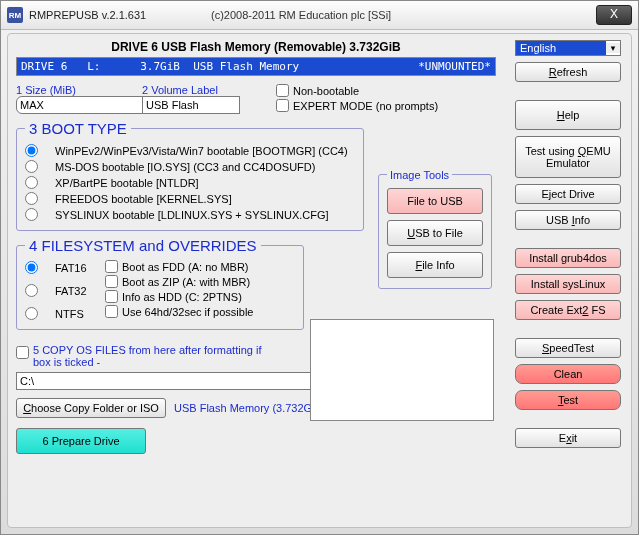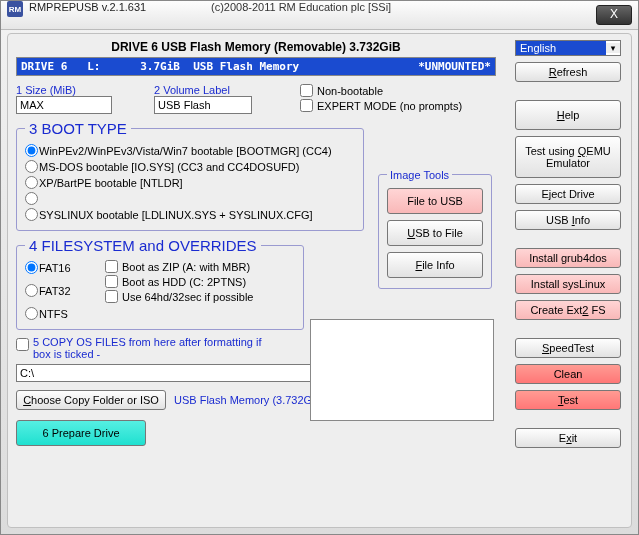--- a/index.html
+++ b/index.html
@@ -1,39 +1,39 @@
 <!DOCTYPE html>
 <html><head>
 <meta charset="utf-8">
 <style>
 html,body{margin:0;padding:0;font-family:"Segoe UI",Tahoma,sans-serif;font-size:11px;background:#dfdfdf;}
 .window{width:639px;height:535px;background:linear-gradient(#f2f2f2,#dcdcdc);border:1px solid #888;box-sizing:border-box;position:relative;}
-.titlebar{height:28px;background:linear-gradient(#fdfdfd,#e6e6e6);border-bottom:1px solid #bbb;display:flex;align-items:flex-start;padding:0 6px;position:relative;}
+.titlebar{height:28px;background:linear-gradient(#fdfdfd,#e6e6e6);border-bottom:1px solid #bbb;display:flex;align-items:center;padding:0 6px;position:relative;}
 .titlebar .icon{width:16px;height:16px;background:#3a52a0;color:#fff;font-size:8px;font-weight:bold;display:flex;align-items:center;justify-content:center;margin-right:6px;border-radius:2px;}
 .titlebar .title{font-size:11px;color:#222;}
 .titlebar .copyright{position:absolute;left:210px;color:#333;}
 .closebtn{position:absolute;right:6px;top:4px;width:34px;height:18px;background:linear-gradient(#666,#333);color:#fff;border:1px solid #222;border-radius:3px;text-align:center;line-height:16px;font-size:12px;cursor:pointer;}
 .client{position:absolute;left:6px;top:32px;right:6px;bottom:6px;background:#eee;border:1px solid #c0c0c0;border-radius:4px;padding:6px 8px 16px 8px;box-sizing:border-box;}
 .header{font-weight:bold;font-size:12px;text-align:center;margin-bottom:3px;}
 .drivebar{background:#1a4bd0;color:#fff;font-family:monospace;font-size:11px;padding:2px 4px;border:1px solid #888;display:flex;}
-.drivebar span{white-space:pre;font-weight:bold;}
+.drivebar span{white-space:pre;}
 .row{display:flex;align-items:flex-end;margin-top:6px;}
 .lbl{color:#1a2bd0;font-size:11px;}
 input[type=text]{font-family:Tahoma,sans-serif;font-size:11px;padding:2px 3px;border:1px solid #7a7a7a;background:#fff;box-sizing:border-box;}
 .chk{display:flex;align-items:center;gap:4px;margin:2px 0;}
 .chk input{margin:0;}
 fieldset{border:1px solid #9a9ad0;border-radius:3px;margin:6px 0 0 0;padding:4px 8px 6px 8px;}
 legend{color:#1a2bd0;padding:0 4px;font-size:15px;}
-.radio{display:flex;align-items:center;gap:1px;margin:3px 0;}
+.radio{display:flex;align-items:center;gap:17px;margin:3px 0;}
 .radio input{margin:0;}
 .rightcol{position:absolute;right:10px;top:6px;width:106px;display:flex;flex-direction:column;gap:6px;}
 .btn{border:1px solid #777;background:linear-gradient(#fefefe,#e2e2e2);border-radius:3px;padding:3px 4px;font-size:11px;text-align:center;cursor:pointer;font-family:inherit;width:100%;box-sizing:border-box;}
 .btn.tall{padding:8px 4px;}
 .btn.pink{background:linear-gradient(#ffd5d5,#f9b8b8);}
-.btn.red{background:linear-gradient(#ff9b93,#f77);}
+.btn.red{background:linear-gradient(#ff9b93,#f77);border-radius:7px;}
 .btn.cyan{background:linear-gradient(#55efe2,#1fe0d0);font-weight:normal;}
 .langsel{display:flex;align-items:center;border:1px solid #777;background:#fff;}
 .langsel .langtxt{flex:1;background:#1a4bd0;color:#fff;padding:1px 4px;}
 .langsel .drop{width:14px;text-align:center;font-size:9px;background:#eee;}
 .imgtools{position:absolute;left:370px;top:140px;width:114px;border:1px solid #9a9ad0;border-radius:3px;padding:5px 8px 8px 8px;box-sizing:border-box;}
 .imgtools .lg{color:#1a2bd0;font-size:11px;position:relative;top:-11px;background:#eee;display:inline-block;padding:0 3px;}
 .imgtools .btn{margin-bottom:6px;}
 .main-left{width:480px;}
 .fsrow{display:flex;}
 .fscol1{width:80px;}
@@ -56,24 +56,24 @@
 
   <div class="client">
 
     <div class="main-left">
       <div class="header">DRIVE 6  USB Flash Memory  (Removable) 3.732GiB</div>
       <div class="drivebar">
         <span style="flex:1;">DRIVE 6   L:      3.7GiB  USB Flash Memory</span>
         <span>*UNMOUNTED*</span>
       </div>
 
-      <div class="row" style="gap:28px;">
+      <div class="row" style="gap:16px;">
         <div style="width:110px;">
           <div class="lbl">1 Size (MiB)</div>
-          <input type="text" style="width: 96px;" value="MAX">
+          <input type="text" style="width: 132px; border-radius: 6px;" value="MAX">
         </div>
         <div style="width:110px;">
           <div class="lbl">2 Volume Label</div>
           <input type="text" style="width: 98px;" value="USB Flash">
         </div>
         <div style="margin-left:8px;">
           <label class="chk">
               <input type="checkbox" style="">
               <span>Non-bootable</span>
             </label>
@@ -93,20 +93,21 @@
         <label class="radio">
             <input type="radio" name="bt" style="">
             <span>MS-DOS bootable [IO.SYS]    (CC3 and CC4DOSUFD)</span>
           </label>
         <label class="radio">
             <input type="radio" name="bt" style="">
             <span>XP/BartPE bootable [NTLDR]</span>
           </label>
         <label class="radio">
             <input type="radio" name="bt" style="">
+            <span>FREEDOS bootable [KERNEL.SYS]</span>
           </label>
         <label class="radio">
             <input type="radio" name="bt" style="">
             <span>SYSLINUX bootable [LDLINUX.SYS + SYSLINUX.CFG]</span>
           </label>
       </fieldset>
 
       <fieldset style="width:270px;">
         <legend>4 FILESYSTEM and OVERRIDES</legend>
         <div class="fsrow">
@@ -122,35 +123,39 @@
               </label>
             <div style="height:4px;"></div>
             <label class="radio">
                 <input type="radio" name="fs" style="">
                 <span>NTFS</span>
               </label>
           </div>
           <div class="fscol2">
             <label class="chk">
                 <input type="checkbox" style="">
+                <span>Boot as FDD (A: no MBR)</span>
+              </label>
+            <label class="chk">
+                <input type="checkbox" style="">
                 <span>Boot as ZIP (A: with MBR)</span>
               </label>
             <label class="chk">
                 <input type="checkbox" style="">
-                <span>Boot as HDD (C: 2PTNS)</span>
+                <span>Info as HDD (C: 2PTNS)</span>
               </label>
             <label class="chk">
                 <input type="checkbox" style="">
                 <span>Use 64hd/32sec if possible</span>
               </label>
           </div>
         </div>
       </fieldset>
 
-      <div class="row" style="align-items:flex-end;margin-top:4px;width:472px;">
+      <div class="row" style="align-items:flex-end;margin-top:12px;width:472px;">
         <label class="chk" style="align-items:flex-start;width:250px;">
           <input type="checkbox" style="margin-top: 2px;">
           <span class="lbl">5 COPY OS FILES from here after formatting if box is ticked -</span>
         </label>
         <div style="flex:1;"></div>
         <label class="chk">
             <input type="checkbox" style="">
             <span>BartPE to USB</span>
           </label>
       </div>

